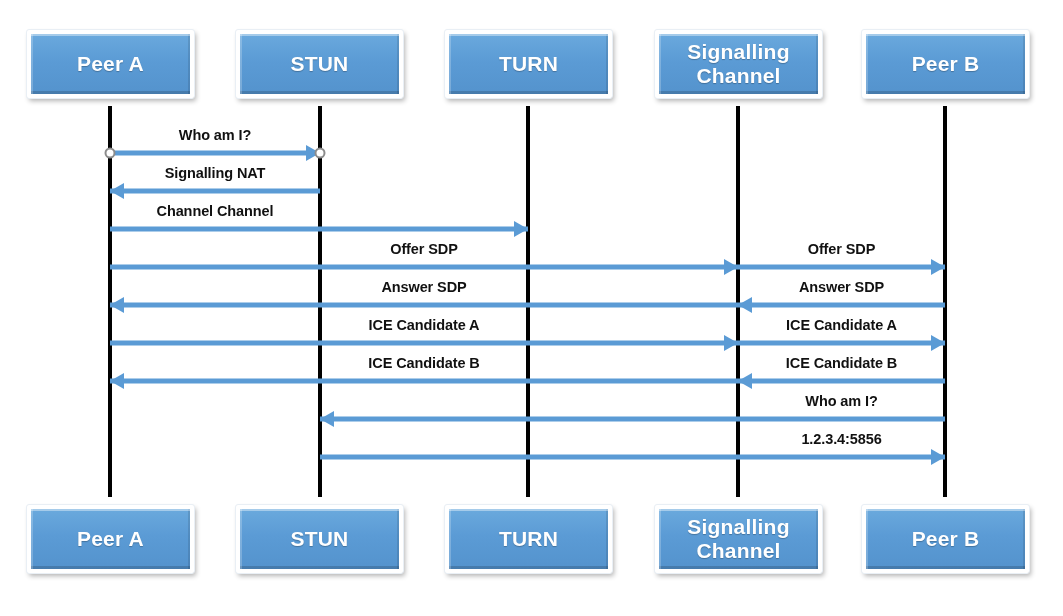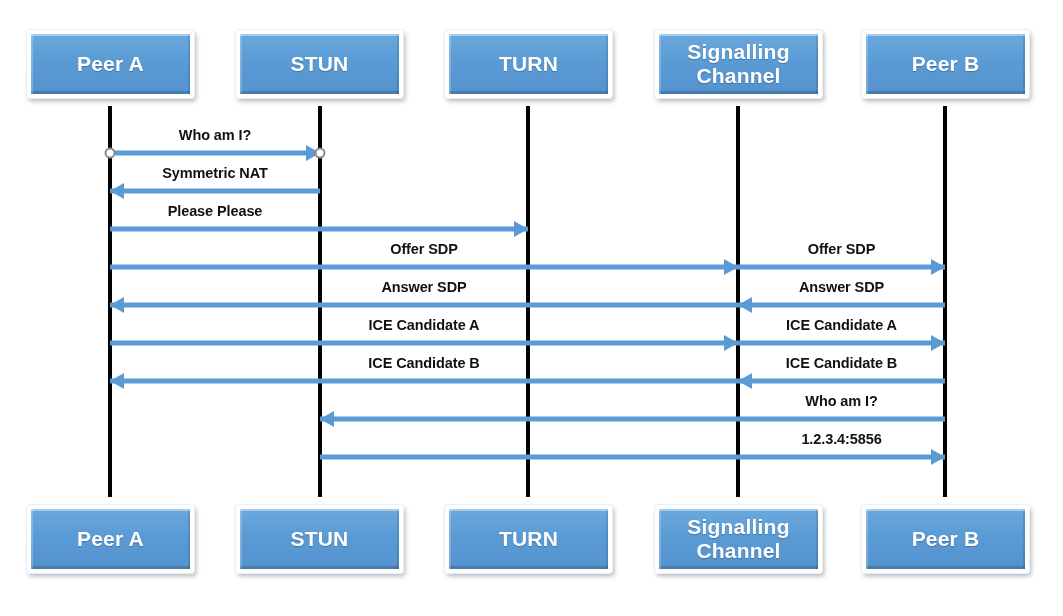--- a/index.html
+++ b/index.html
@@ -152,26 +152,26 @@
       <div class="msg-line" style="width: 210px;"></div>
       <div class="arrowhead right"></div>
       <div class="handle" style="left: 0px; top: 0px;"></div>
       <div class="handle" style="left: 210px; top: 0px;"></div>
     </div>
     <div class="msg-label" style="left: 215px; top: 143px;">Who am I?</div>
     <div class="msg" style="left: 110px; top: 191px; width: 210px;">
       <div class="msg-line" style="width: 210px;"></div>
       <div class="arrowhead left"></div>
     </div>
-    <div class="msg-label" style="left: 215px; top: 181px;">Symmetric NAT</div>
+    <div class="msg-label" style="left: 215px; top: 181px;">Signalling NAT</div>
     <div class="msg" style="left: 110px; top: 229px; width: 418px;">
       <div class="msg-line" style="width: 418px;"></div>
       <div class="arrowhead right"></div>
     </div>
-    <div class="msg-label" style="left: 215px; top: 219px;">Please Please</div>
+    <div class="msg-label" style="left: 215px; top: 219px;">Channel Channel</div>
     <div class="msg" style="left: 110px; top: 267px; width: 628px;">
       <div class="msg-line" style="width: 628px;"></div>
       <div class="arrowhead right"></div>
     </div>
     <div class="msg-label" style="left: 424px; top: 257px;">Offer SDP</div>
     <div class="msg" style="left: 738px; top: 267px; width: 207px;">
       <div class="msg-line" style="width: 207px;"></div>
       <div class="arrowhead right"></div>
     </div>
     <div class="msg-label" style="left: 841.5px; top: 257px;">Offer SDP</div>

